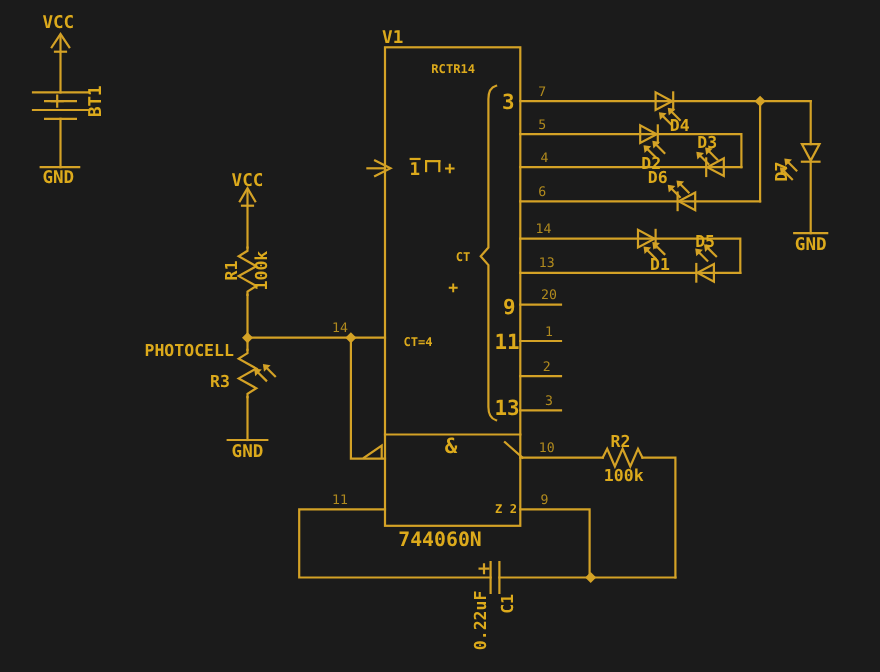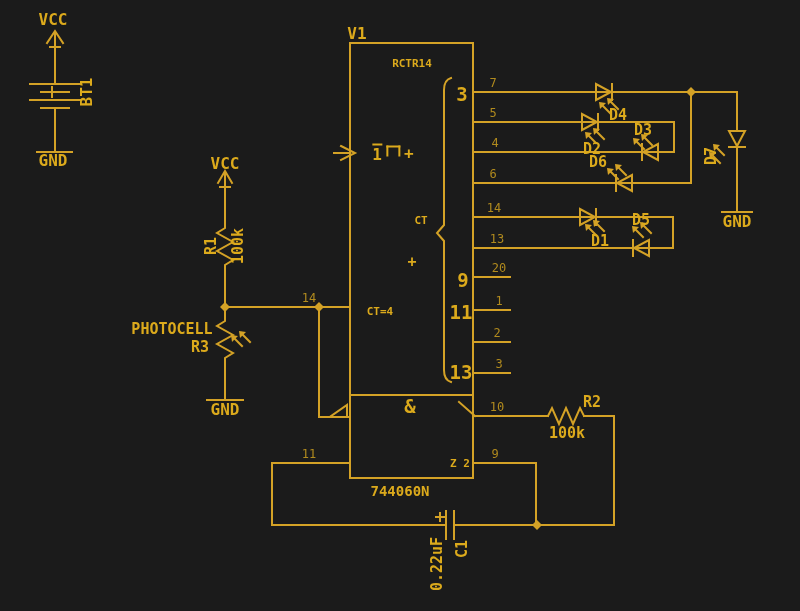--- a/index.html
+++ b/index.html
@@ -9,21 +9,21 @@
   }
   #wires{position:absolute;left:0;top:0;}
   .lbl{
     position:absolute;color:#dcaa1c;font-weight:bold;font-size:15px;
     white-space:nowrap;transform:translate(-50%,-50%);line-height:1;
   }
   .vlbl{transform:translate(-50%,-50%) rotate(-90deg);}
   .fs12{font-size:12px;font-weight:normal;color:#b08a1e;}
   .fs16{font-size:16px;}
   .fs17{font-size:11px;}
-  .fs18{font-size:14px;text-align:right;}
+  .fs18{font-size:18px;text-align:right;}
   .fs19{font-size:19px;}
   .clockrow{display:flex;align-items:center;gap:4px;}
   .ovl{border-top:2px solid #dcaa1c;padding-top:1px;}
   .pulse{
     display:inline-block;width:10px;height:9px;margin-top:-4px;
     border:2px solid #dcaa1c;border-bottom:none;
   }
 </style>
 </head>
 <body>
@@ -216,23 +216,23 @@
 
   <span class="lbl fs16" style="left:53px;top:20px">VCC</span>
   <span class="lbl fs16" style="left:53px;top:161px">GND</span>
   <span class="lbl fs16" style="left:225px;top:164px">VCC</span>
   <span class="lbl fs16" style="left:225px;top:410px">GND</span>
   <span class="lbl fs16" style="left:737px;top:222px">GND</span>
 
   <span class="lbl vlbl fs16" style="left:87px;top:92px">BT1</span>
   <span class="lbl vlbl" style="left:211px;top:246px">R1</span>
   <span class="lbl vlbl" style="left:238px;top:246px">100k</span>
-  <span class="lbl" style="left:172px;top:329px">PHOTOCELL</span>
+  <span class="lbl" style="left:172px;top:319px">PHOTOCELL</span>
   <span class="lbl" style="left:200px;top:347px">R3</span>
-  <span class="lbl" style="left:592px;top:402px">R2</span>
+  <span class="lbl" style="left:564px;top:402px">R2</span>
   <span class="lbl" style="left:567px;top:433px">100k</span>
   <span class="lbl vlbl" style="left:437px;top:564px">0.22uF</span>
   <span class="lbl vlbl" style="left:462px;top:549px">C1</span>
 
   <span class="lbl" style="left:618px;top:115px">D4</span>
   <span class="lbl" style="left:643px;top:130px">D3</span>
   <span class="lbl" style="left:592px;top:149px">D2</span>
   <span class="lbl" style="left:598px;top:162px">D6</span>
   <span class="lbl" style="left:600px;top:241px">D1</span>
   <span class="lbl" style="left:641px;top:220px">D5</span>
@@ -240,21 +240,21 @@
 
   <span class="lbl fs16" style="left:357px;top:34px">V1</span>
   <span class="lbl fs17" style="left:412px;top:63px">RCTR14</span>
   <span class="lbl fs16" style="left:393px;top:153px">
     <span class="clockrow">
       <span class="ovl">1</span>
       <span class="pulse"></span>
       <span>+</span>
     </span>
   </span>
-  <span class="lbl fs17" style="left:421px;top:220px">CT</span>
+  <span class="lbl fs17" style="left:421px;top:234px">CT</span>
   <span class="lbl" style="left:412px;top:262px">+</span>
   <span class="lbl fs17" style="left:380px;top:311px">CT=4</span>
   <span class="lbl fs19" style="left:410px;top:406px">&amp;</span>
   <span class="lbl fs17" style="left:460px;top:463px">Z 2</span>
   <span class="lbl fs18" style="left:400px;top:491px">744060N</span>
 
   <span class="lbl fs19" style="left:462px;top:94px">3</span>
   <span class="lbl fs19" style="left:463px;top:280px">9</span>
   <span class="lbl fs19" style="left:461px;top:312px">11</span>
   <span class="lbl fs19" style="left:461px;top:372px">13</span>

